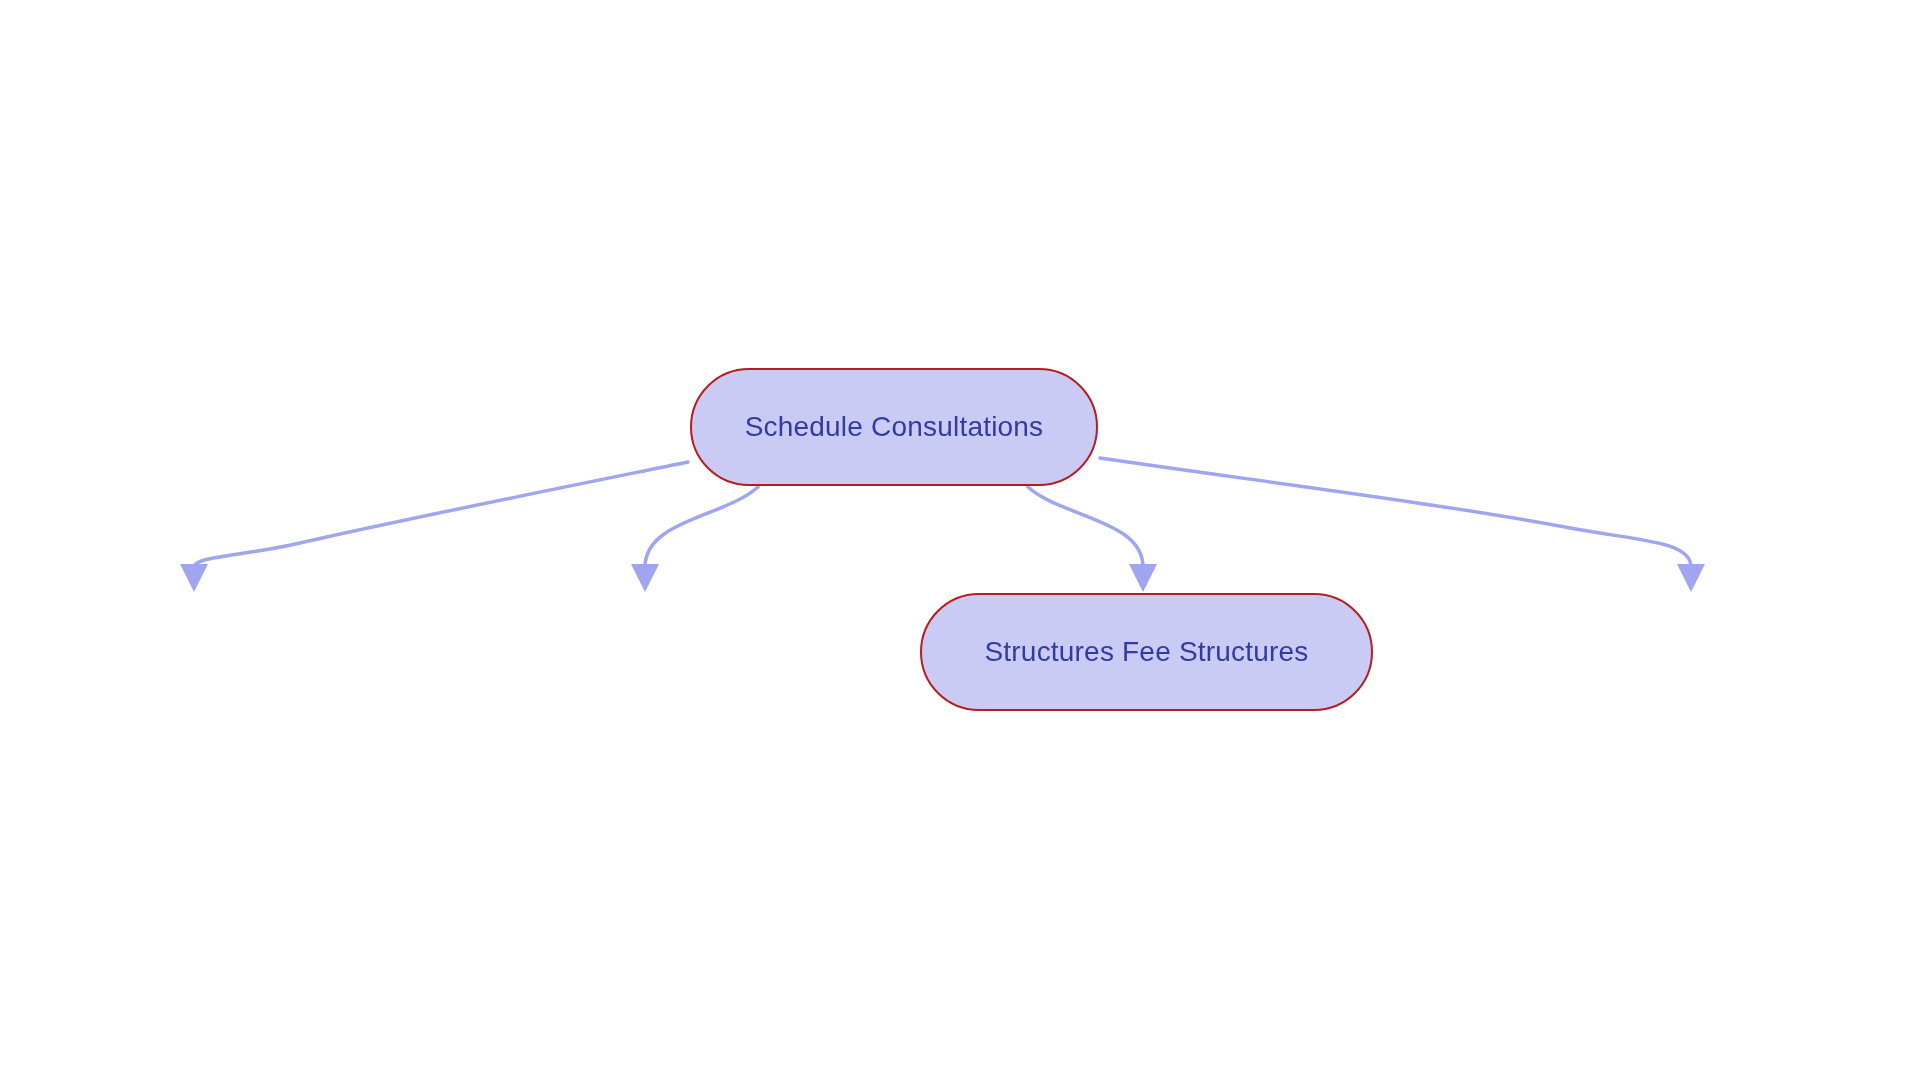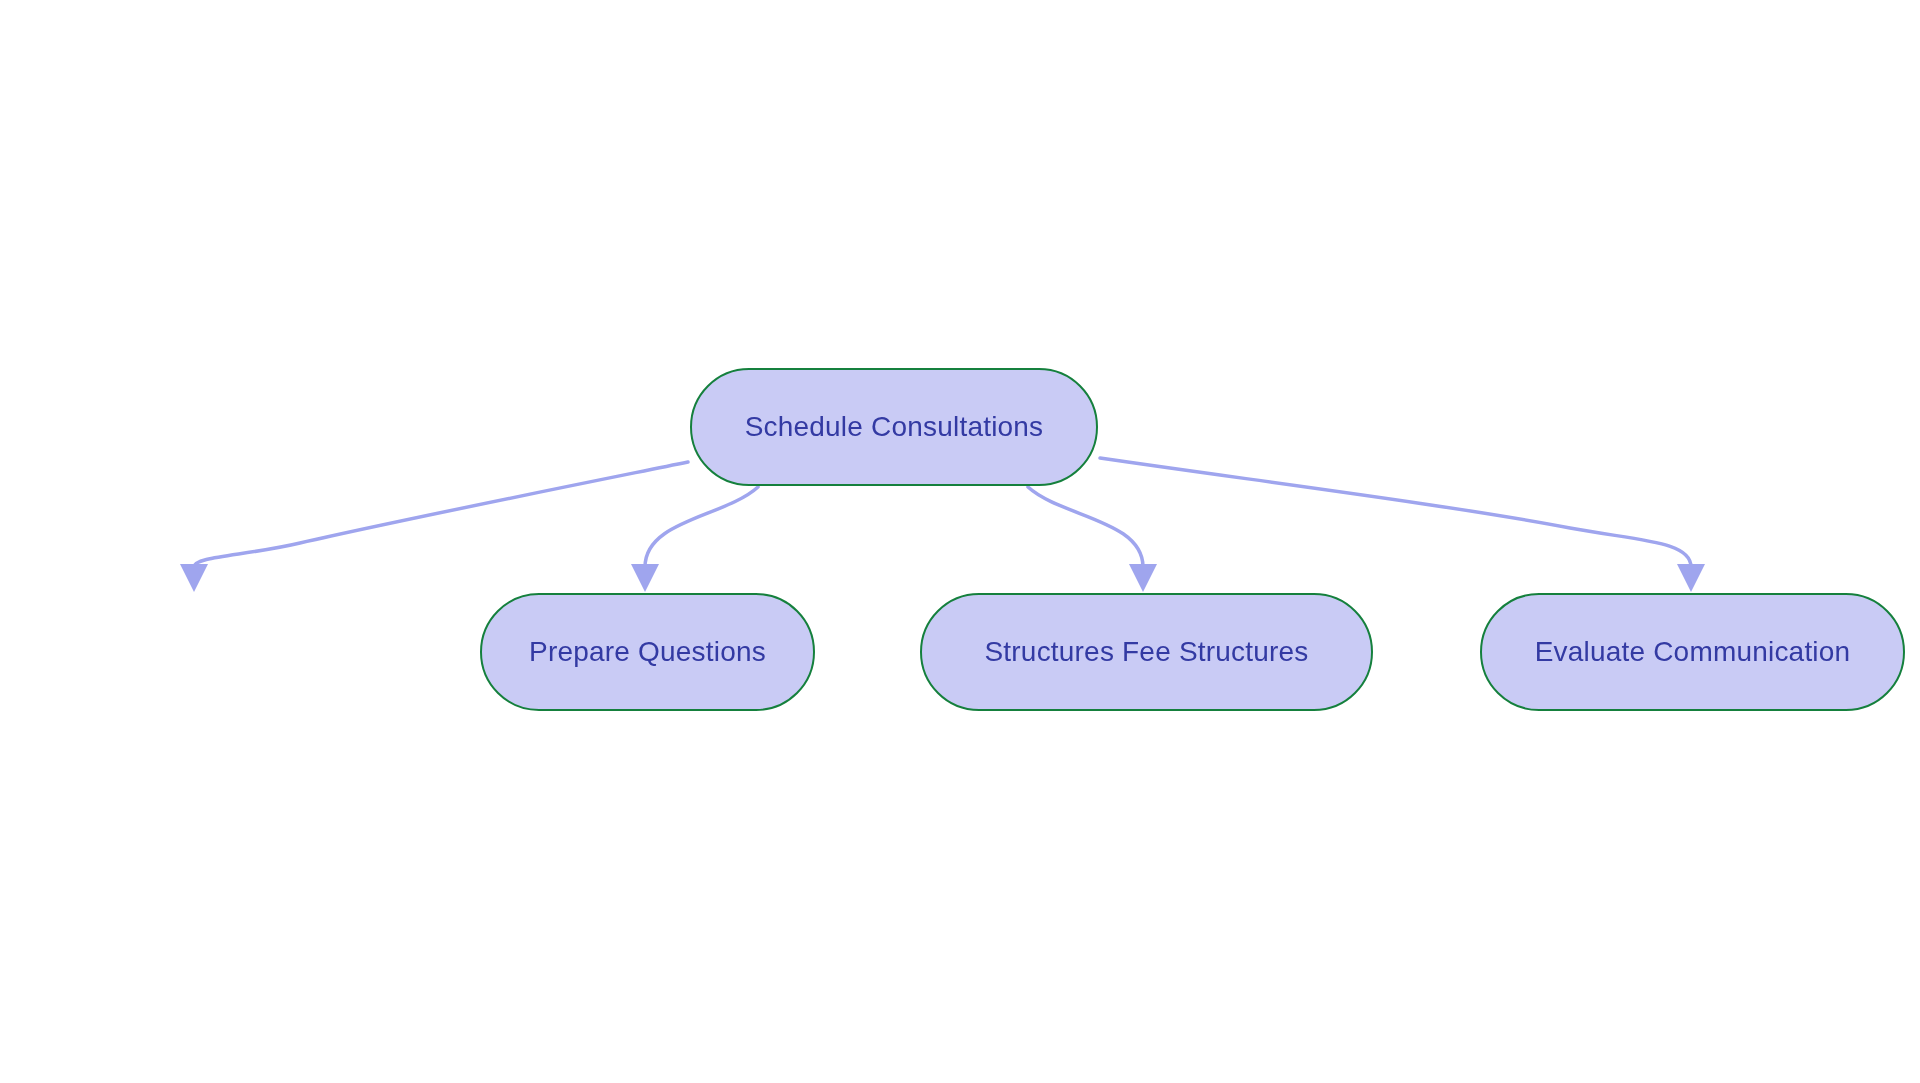--- a/index.html
+++ b/index.html
@@ -20,21 +20,21 @@
     left: 0;
     top: 0;
     width: 1920px;
     height: 1083px;
     pointer-events: none;
   }
   .node {
     position: absolute;
     box-sizing: border-box;
     background: #c9cbf5;
-    border: 2px solid #15803d;
+    border: 2px solid #b91c1c;
     border-radius: 59px;
     display: flex;
     align-items: center;
     justify-content: center;
     height: 118px;
   }
   .node .label {
     color: #333aa3;
     font-size: 28px;
     font-weight: 400;
@@ -76,25 +76,19 @@
 
     <path class="edge" d="M 1100 458 C 1250 480, 1450 505, 1570 528 C 1640 541, 1691 541, 1691 567"></path>
     <polygon class="arrowhead" points="1677,564 1705,564 1691,592"></polygon>
   </svg>
 
   <div class="node node-root">
     <span class="label">Schedule Consultations</span>
   </div>
 
 
-  <div class="node node-child-1">
-    <span class="label">Prepare Questions</span>
-  </div>
 
   <div class="node node-child-2">
     <span class="label">Structures Fee Structures</span>
   </div>
 
-  <div class="node node-child-3">
-    <span class="label">Evaluate Communication</span>
-  </div>
 
 </div>
 
 </body></html>

